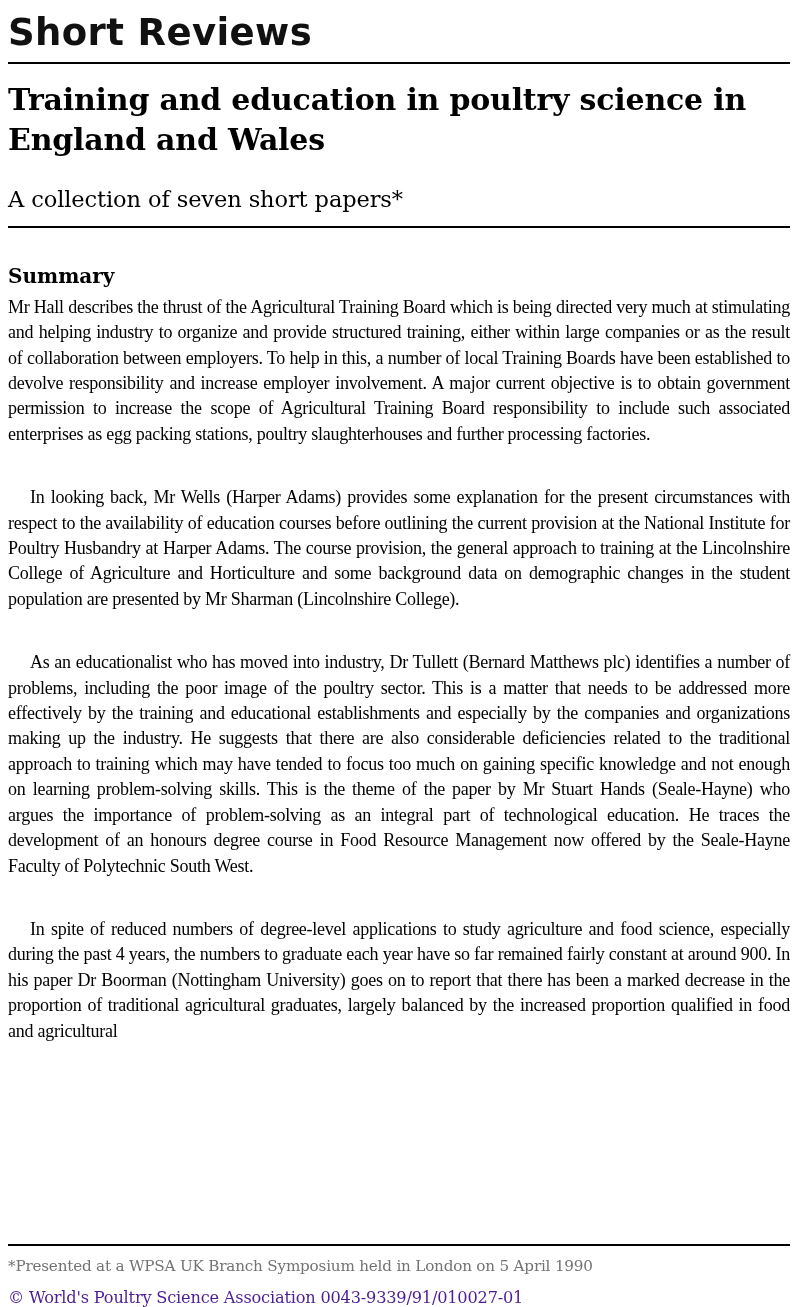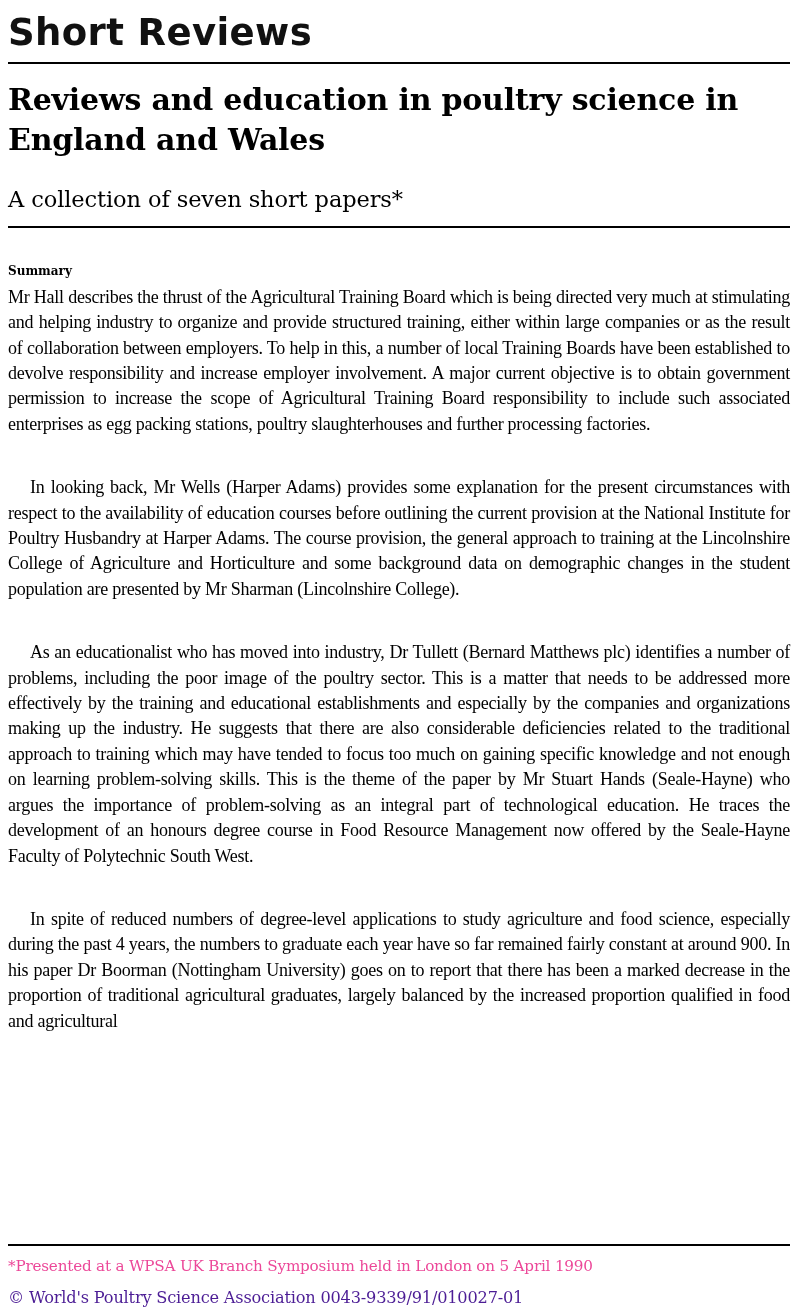--- a/index.html
+++ b/index.html
@@ -62,21 +62,21 @@
     line-height: 1.2;
     color: #000;
     margin-top: 26px;
     letter-spacing: -0.1px;
   }
 
   
   .section-heading {
     font-family: "DejaVu Serif", serif;
     font-weight: bold;
-    font-size: 12px;
+    font-size: 20px;
     color: #000;
     margin-top: 36px;
     margin-bottom: 7px;
   }
   .body-text {
     font-family: Liberation Serif, serif;
     font-size: 18px;
     line-height: 25.4px;
     color: #000;
     text-align: justify;
@@ -92,21 +92,21 @@
     position: absolute;
     left: 8px;
     right: 10px;
     bottom: 0;
     width: 782px;
   }
   .footnote {
     font-family: "DejaVu Serif", serif;
     font-size: 15.2px;
     line-height: 1.2;
-    color: #ec4899;
+    color: #737373;
     margin-top: 11px;
     letter-spacing: -0.2px;
   }
   .copyright-line {
     font-family: "DejaVu Serif", serif;
     font-size: 16.2px;
     line-height: 1.2;
     color: #4c1d95;
     margin-top: 12px;
     letter-spacing: -0.2px;
@@ -125,21 +125,21 @@
 <body>
 
 <div class="page">
 
   <div class="content">
 
     <div class="running-head">Short Reviews</div>
 
     <hr class="rule rule-head">
 
-    <h1 class="doc-title">Reviews and education in poultry science in England and Wales</h1>
+    <h1 class="doc-title">Training and education in poultry science in England and Wales</h1>
 
     <div class="doc-subtitle">A collection of seven short papers*</div>
 
     <hr class="rule rule-sub">
 
     <h2 class="section-heading">Summary</h2>
 
     <p class="body-text">Mr Hall describes the thrust of the Agricultural Training Board which is being directed very much at stimulating and helping industry to organize and provide structured training, either within large companies or as the result of collaboration between employers. To help in this, a number of local Training Boards have been established to devolve responsibility and increase employer involvement. A major current objective is to obtain government permission to increase the scope of Agricultural Training Board responsibility to include such associated enterprises as egg packing stations, poultry slaughterhouses and further processing factories.</p>
     <p class="body-text">In looking back, Mr Wells (Harper Adams) provides some explanation for the present circumstances with respect to the availability of education courses before outlining the current provision at the National Institute for Poultry Husbandry at Harper Adams. The course provision, the general approach to training at the Lincolnshire College of Agriculture and Horticulture and some background data on demographic changes in the student population are presented by Mr Sharman (Lincolnshire College).</p>
     <p class="body-text">As an educationalist who has moved into industry, Dr Tullett (Bernard Matthews plc) identifies a number of problems, including the poor image of the poultry sector. This is a matter that needs to be addressed more effectively by the training and educational establishments and especially by the companies and organizations making up the industry. He suggests that there are also considerable deficiencies related to the traditional approach to training which may have tended to focus too much on gaining specific knowledge and not enough on learning problem-solving skills. This is the theme of the paper by Mr Stuart Hands (Seale-Hayne) who argues the importance of problem-solving as an integral part of technological education. He traces the development of an honours degree course in Food Resource Management now offered by the Seale-Hayne Faculty of Polytechnic South West.</p>

